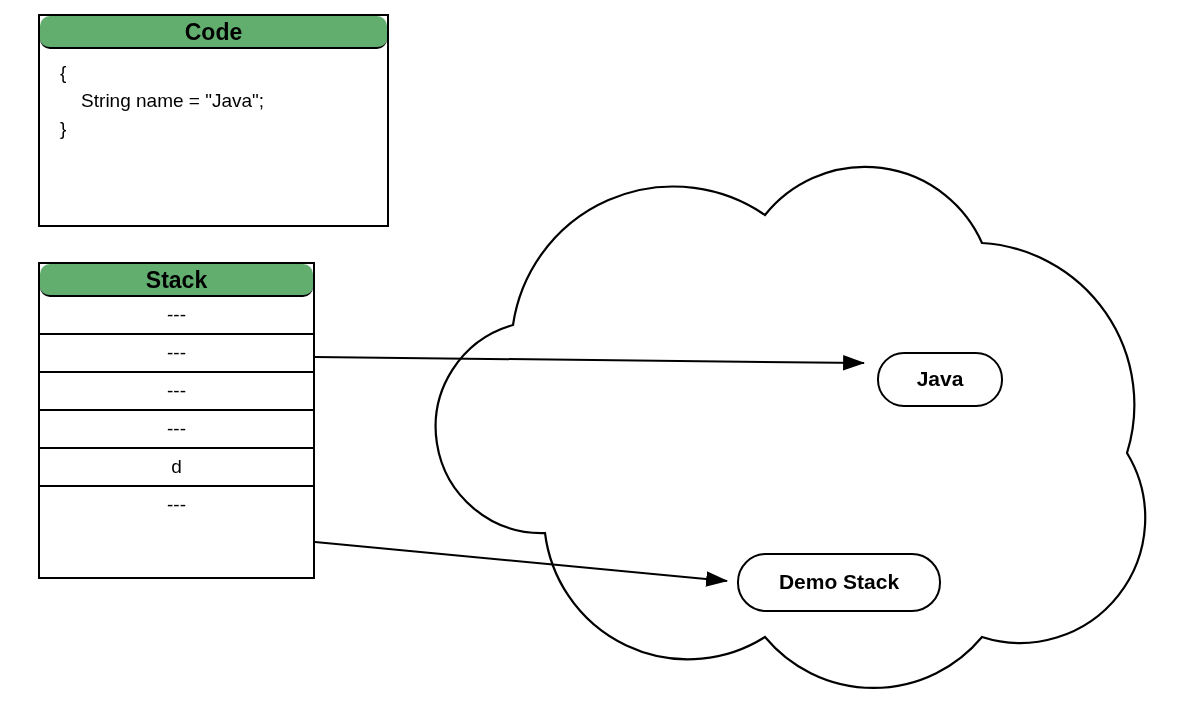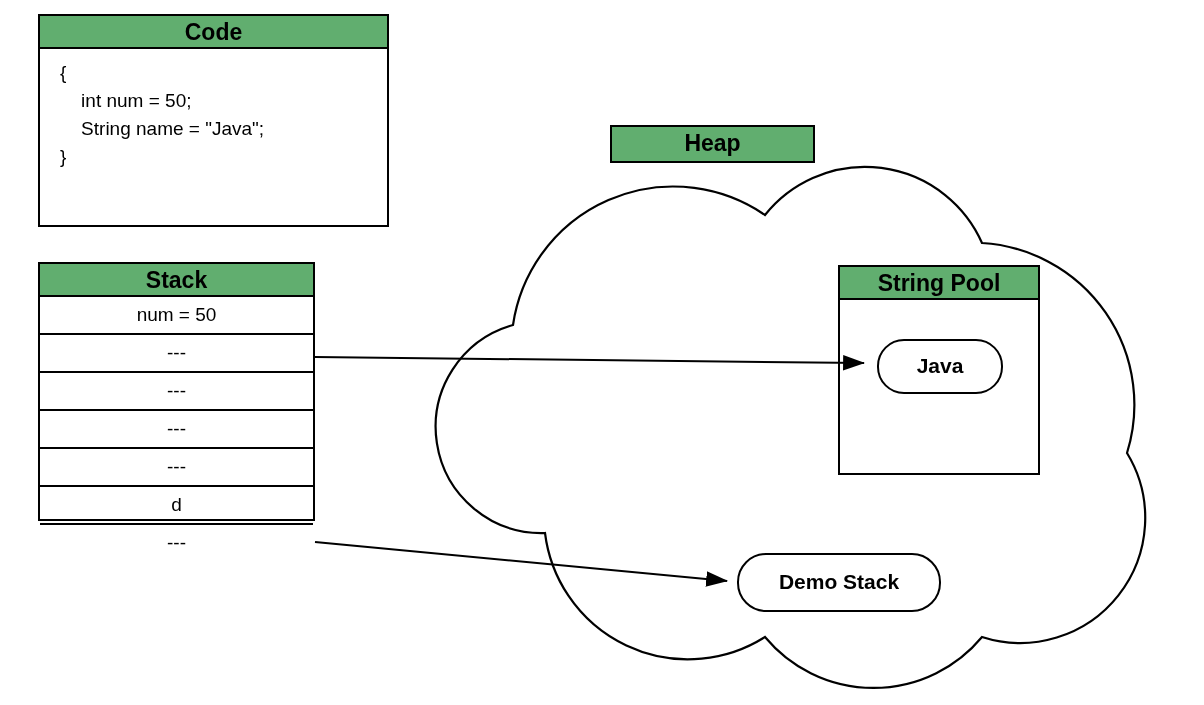--- a/index.html
+++ b/index.html
@@ -29,33 +29,34 @@
   }
   .panel-header {
     background: var(--green);
     border-bottom: 2.5px solid #000;
     font-weight: bold;
     font-size: 23px;
     text-align: center;
     height: 33px;
     line-height: 33px;
     box-sizing: border-box;
+    border-radius: 10px;
   }
 
   
   #code-box { left: 38px; top: 14px; width: 351px; height: 213px; }
   #code-body {
     padding: 10px 0 0 20px;
     font-size: 19px;
     line-height: 28px;
   }
   .code-line { white-space: pre; }
 
   
-  #stack-box { left: 38px; top: 262px; width: 277px; height: 259px; }
+  #stack-box { left: 38px; top: 262px; width: 277px; height: 317px; }
   .stack-row {
     height: 38px;
     line-height: 35px;
     border-bottom: 2.5px solid #000;
     text-align: center;
     font-size: 19px;
     box-sizing: border-box;
   }
   .stack-row:last-child { border-bottom: none; }
 
@@ -76,21 +77,21 @@
 
   .pill {
     border: 2.5px solid #000;
     background: #fff;
     border-radius: 29px;
     text-align: center;
     font-weight: bold;
     font-size: 21px;
     z-index: 2;
   }
-  #java-pill  { left: 877px; top: 339px; width: 126px; height: 55px; line-height: 50px; border-radius: 27px; }
+  #java-pill  { left: 877px; top: 352px; width: 126px; height: 55px; line-height: 50px; border-radius: 27px; }
   #demo-pill  { left: 737px; top: 553px; width: 204px; height: 59px; line-height: 54px; }
 </style>
 </head>
 <body>
 
 <div id="canvas">
 
   <svg id="cloud-layer" class="abs" viewBox="0 0 1204 705">
     <path d="M 513 325
              A 162 162 0 0 1 765 215
@@ -100,42 +101,36 @@
              A 141 141 0 0 1 765 637
              A 144 144 0 0 1 545 533
              A 106 106 0 0 1 513 325
              Z" fill="#ffffff" stroke="#000000" stroke-width="2.2" stroke-linejoin="miter"></path>
   </svg>
 
   <div id="code-box" class="abs panel">
     <div class="panel-header">Code</div>
     <div id="code-body">
       <div class="code-line">{</div>
-      <div class="code-line">    int num = 50;</div>
       <div class="code-line">    String name = "Java";</div>
       <div class="code-line">}</div>
     </div>
   </div>
 
   <div id="stack-box" class="abs panel">
     <div class="panel-header">Stack</div>
-    <div class="stack-row">num = 50</div>
     <div class="stack-row">---</div>
     <div class="stack-row">---</div>
     <div class="stack-row">---</div>
     <div class="stack-row">---</div>
     <div class="stack-row">d</div>
     <div class="stack-row">---</div>
   </div>
 
-  <div id="heap-label" class="abs">Heap</div>
 
-  <div id="string-pool" class="abs panel">
-    <div class="panel-header">String Pool</div>
-  </div>
 
   <div id="java-pill" class="abs pill">Java</div>
 
   <div id="demo-pill" class="abs pill">Demo Stack</div>
 
   <svg id="arrow-layer" class="abs" viewBox="0 0 1204 705">
     <defs>
       <marker id="arrowhead" viewBox="0 0 10 7" refX="9.5" refY="3.5" markerWidth="11" markerHeight="8" orient="auto">
         <path d="M 0 0 L 10 3.5 L 0 7 Z" fill="#000000"></path>
       </marker>

